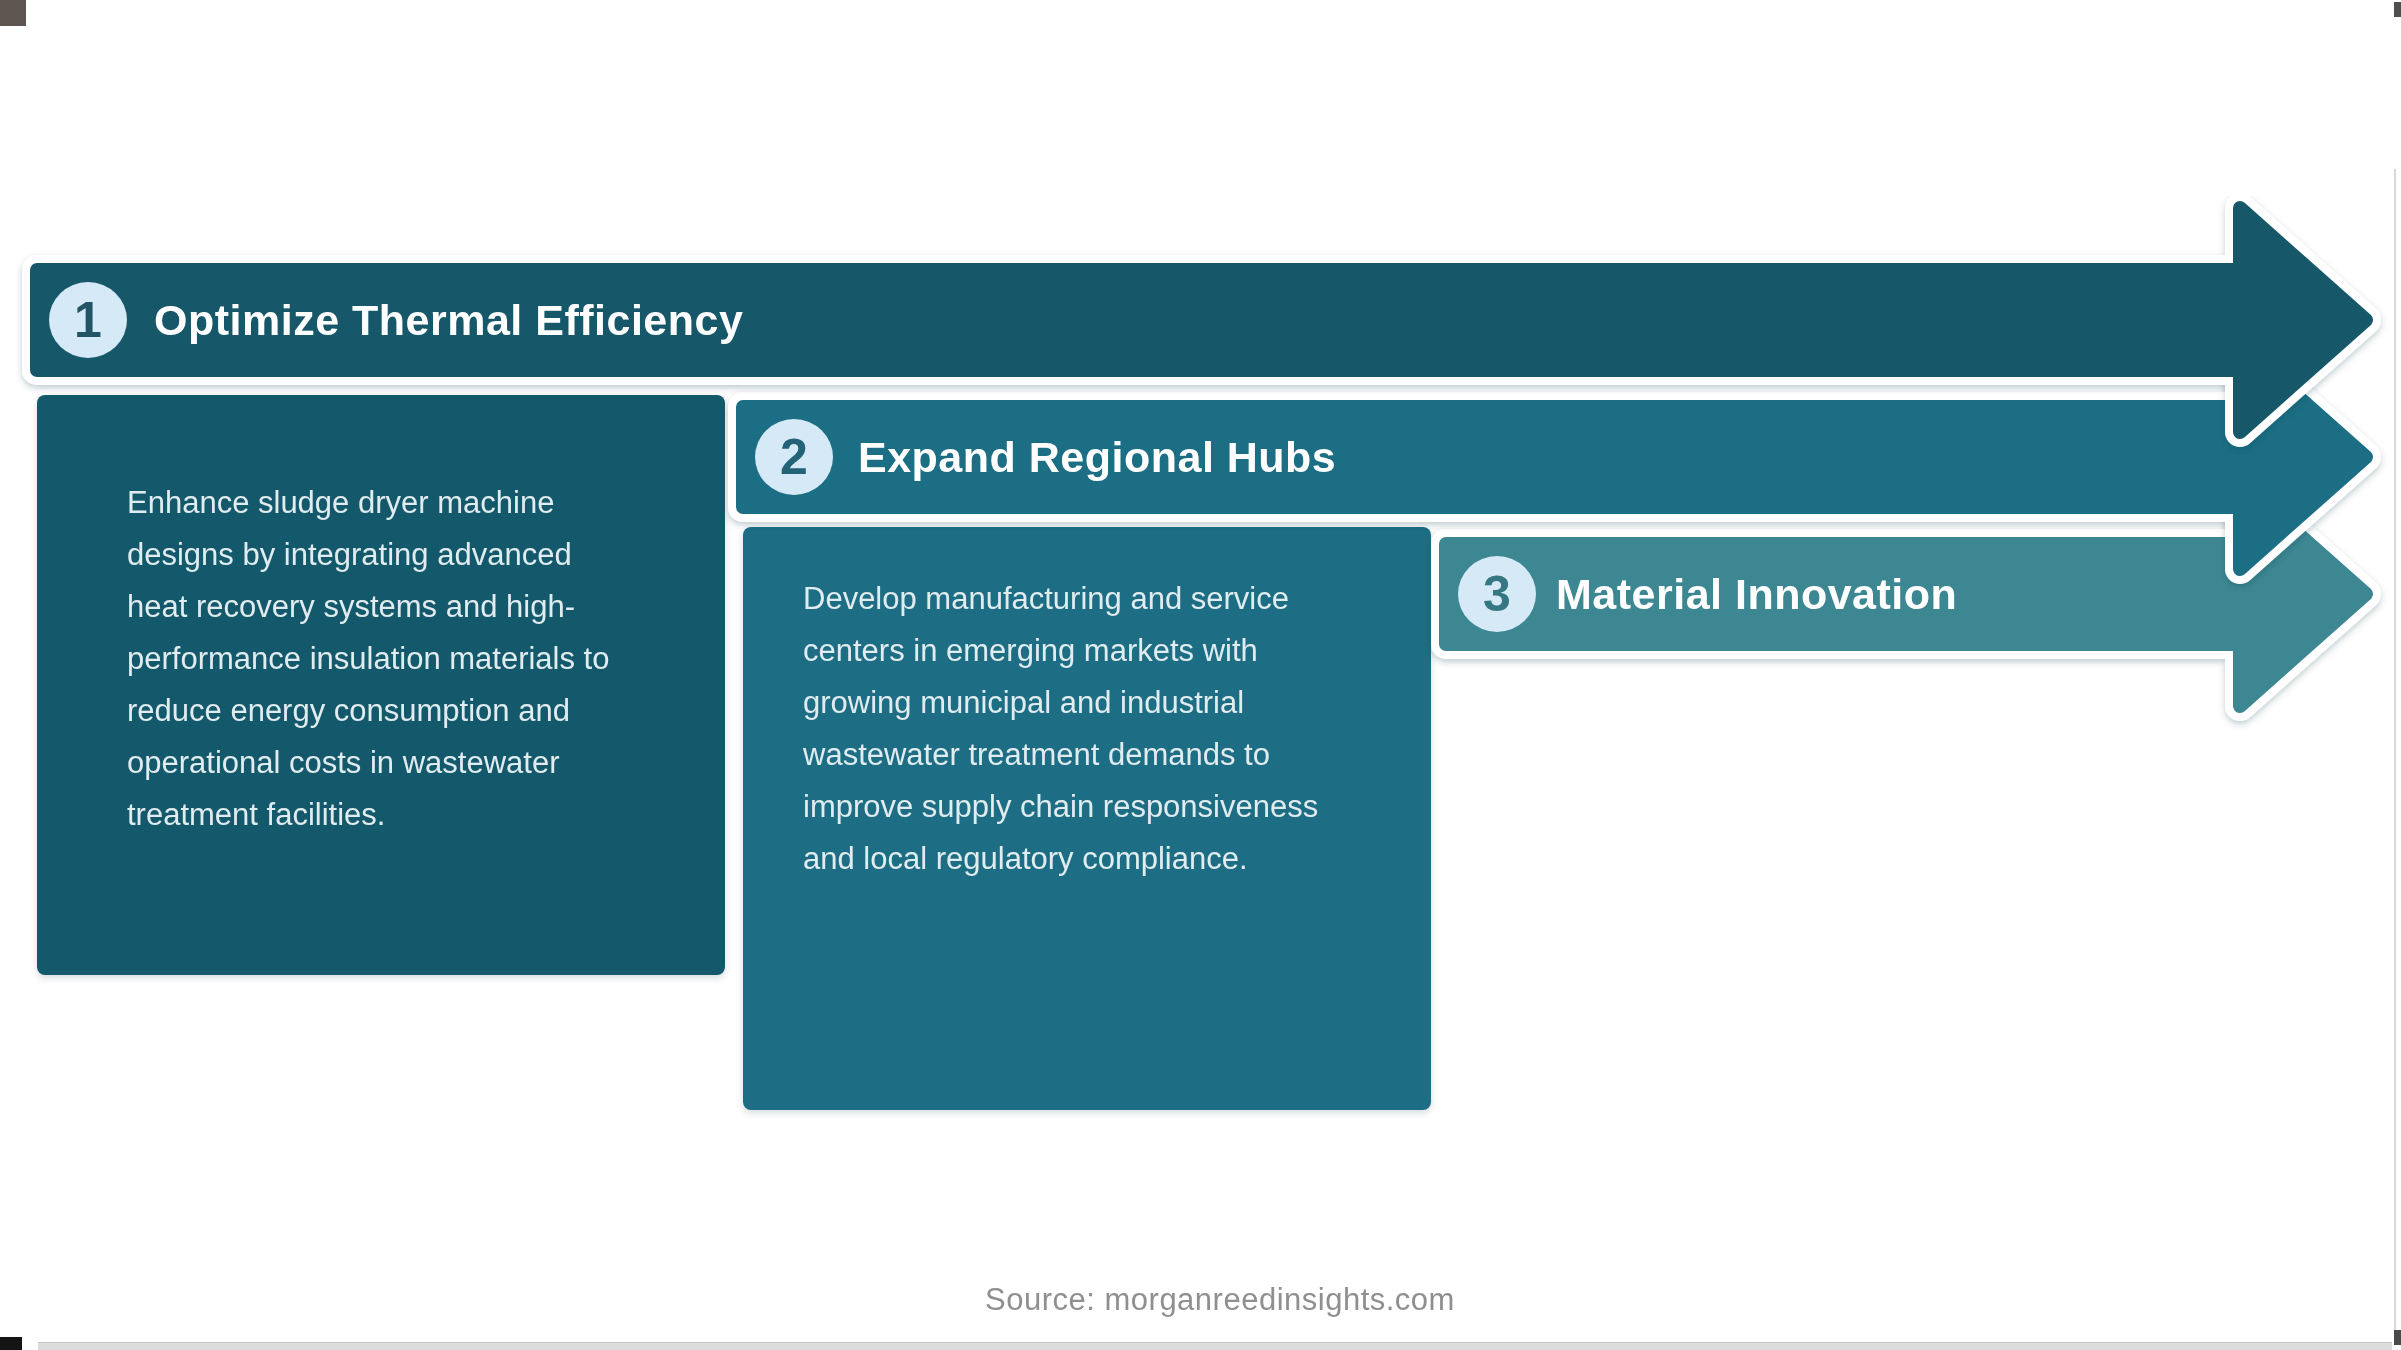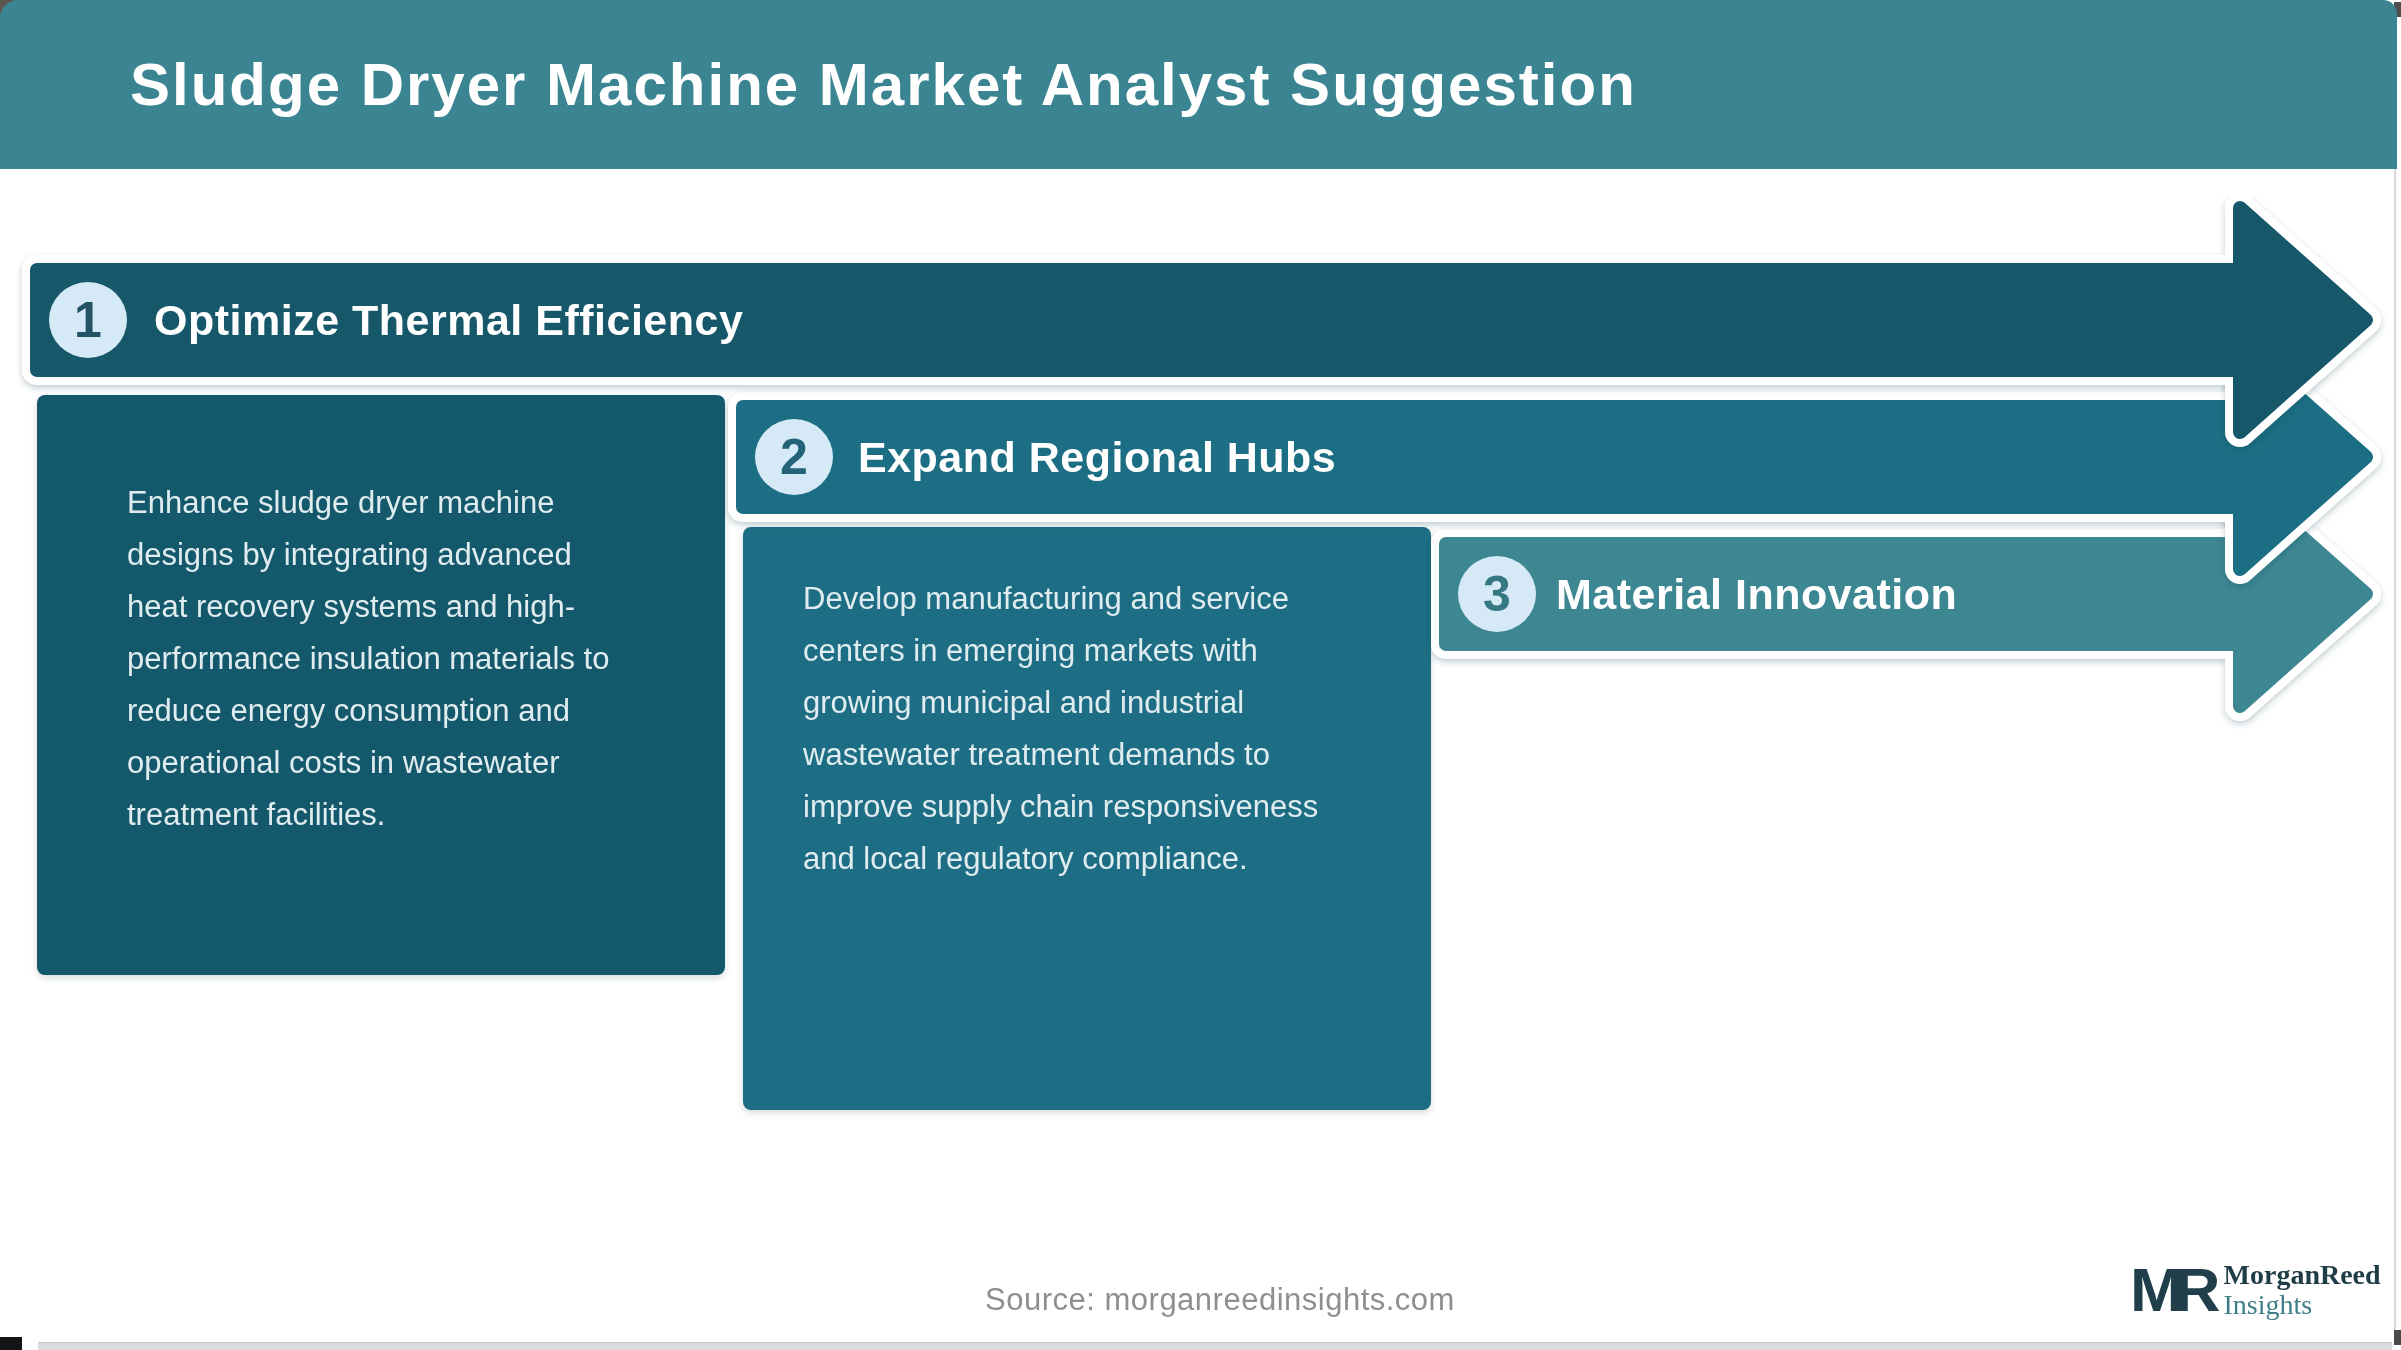--- a/index.html
+++ b/index.html
@@ -62,23 +62,20 @@
 </style>
 </head>
 <body>
 
 <div class="stage">
 
   <div class="corner-artifact"></div>
   <div class="tr-tick"></div>
   <div class="right-line"></div>
 
-  <div class="header" style="background-color: rgb(58, 133, 145);">
-    <div class="title">Sludge Dryer Machine Market Analyst Suggestion</div>
-  </div>
 
   <svg class="arrows" width="2401" height="1350" viewBox="0 0 2401 1350">
     <defs>
       <filter id="ds" x="-5%" y="-5%" width="110%" height="115%">
         <feDropShadow dx="0" dy="3" stdDeviation="3" flood-color="#0e3a45" flood-opacity="0.25"></feDropShadow>
       </filter>
     </defs>
 
     <g filter="url(#ds)">
       <path class="outline" d="M1446 544 H2240 V482 L2366 594 L2240 706 V644 H1446 Z"></path>
@@ -124,25 +121,18 @@
   <div class="textbox" id="box2" style="background-color: rgb(29, 110, 132);">Develop manufacturing and service
 centers in emerging markets with
 growing municipal and industrial
 wastewater treatment demands to
 improve supply chain responsiveness
 and local regulatory compliance.</div>
 
 
   <div class="source">Source: morganreedinsights.com</div>
 
-  <div class="logo">
-    <div class="logo-mr">MR</div>
-    <div class="logo-text">
-      <span class="logo-name">MorganReed</span>
-      <span class="logo-sub">Insights</span>
-    </div>
-  </div>
 
   <div class="bottombar"></div>
   <div class="blacksquare"></div>
   <div class="br-tick"></div>
 
 </div>
 
 </body></html>

